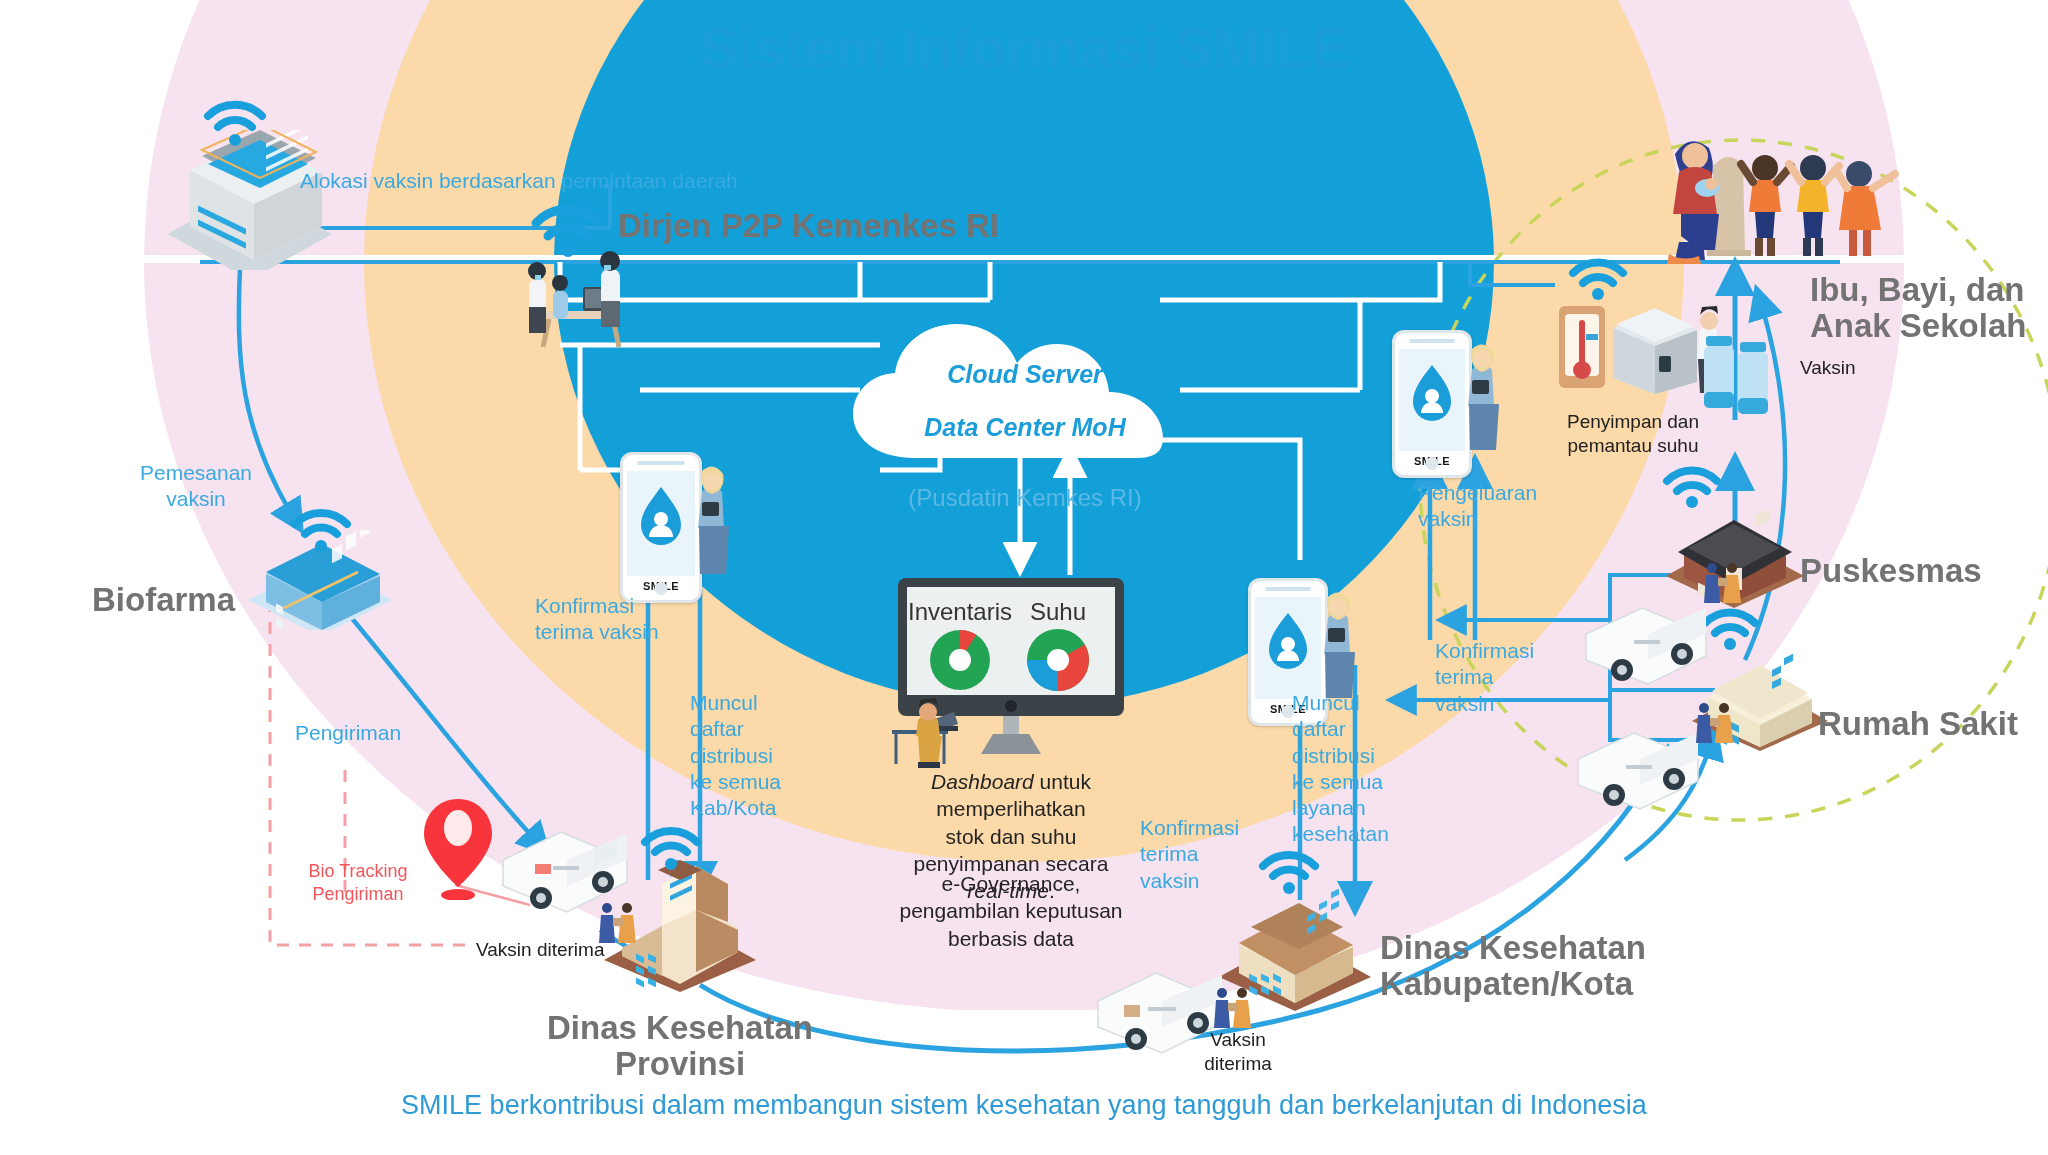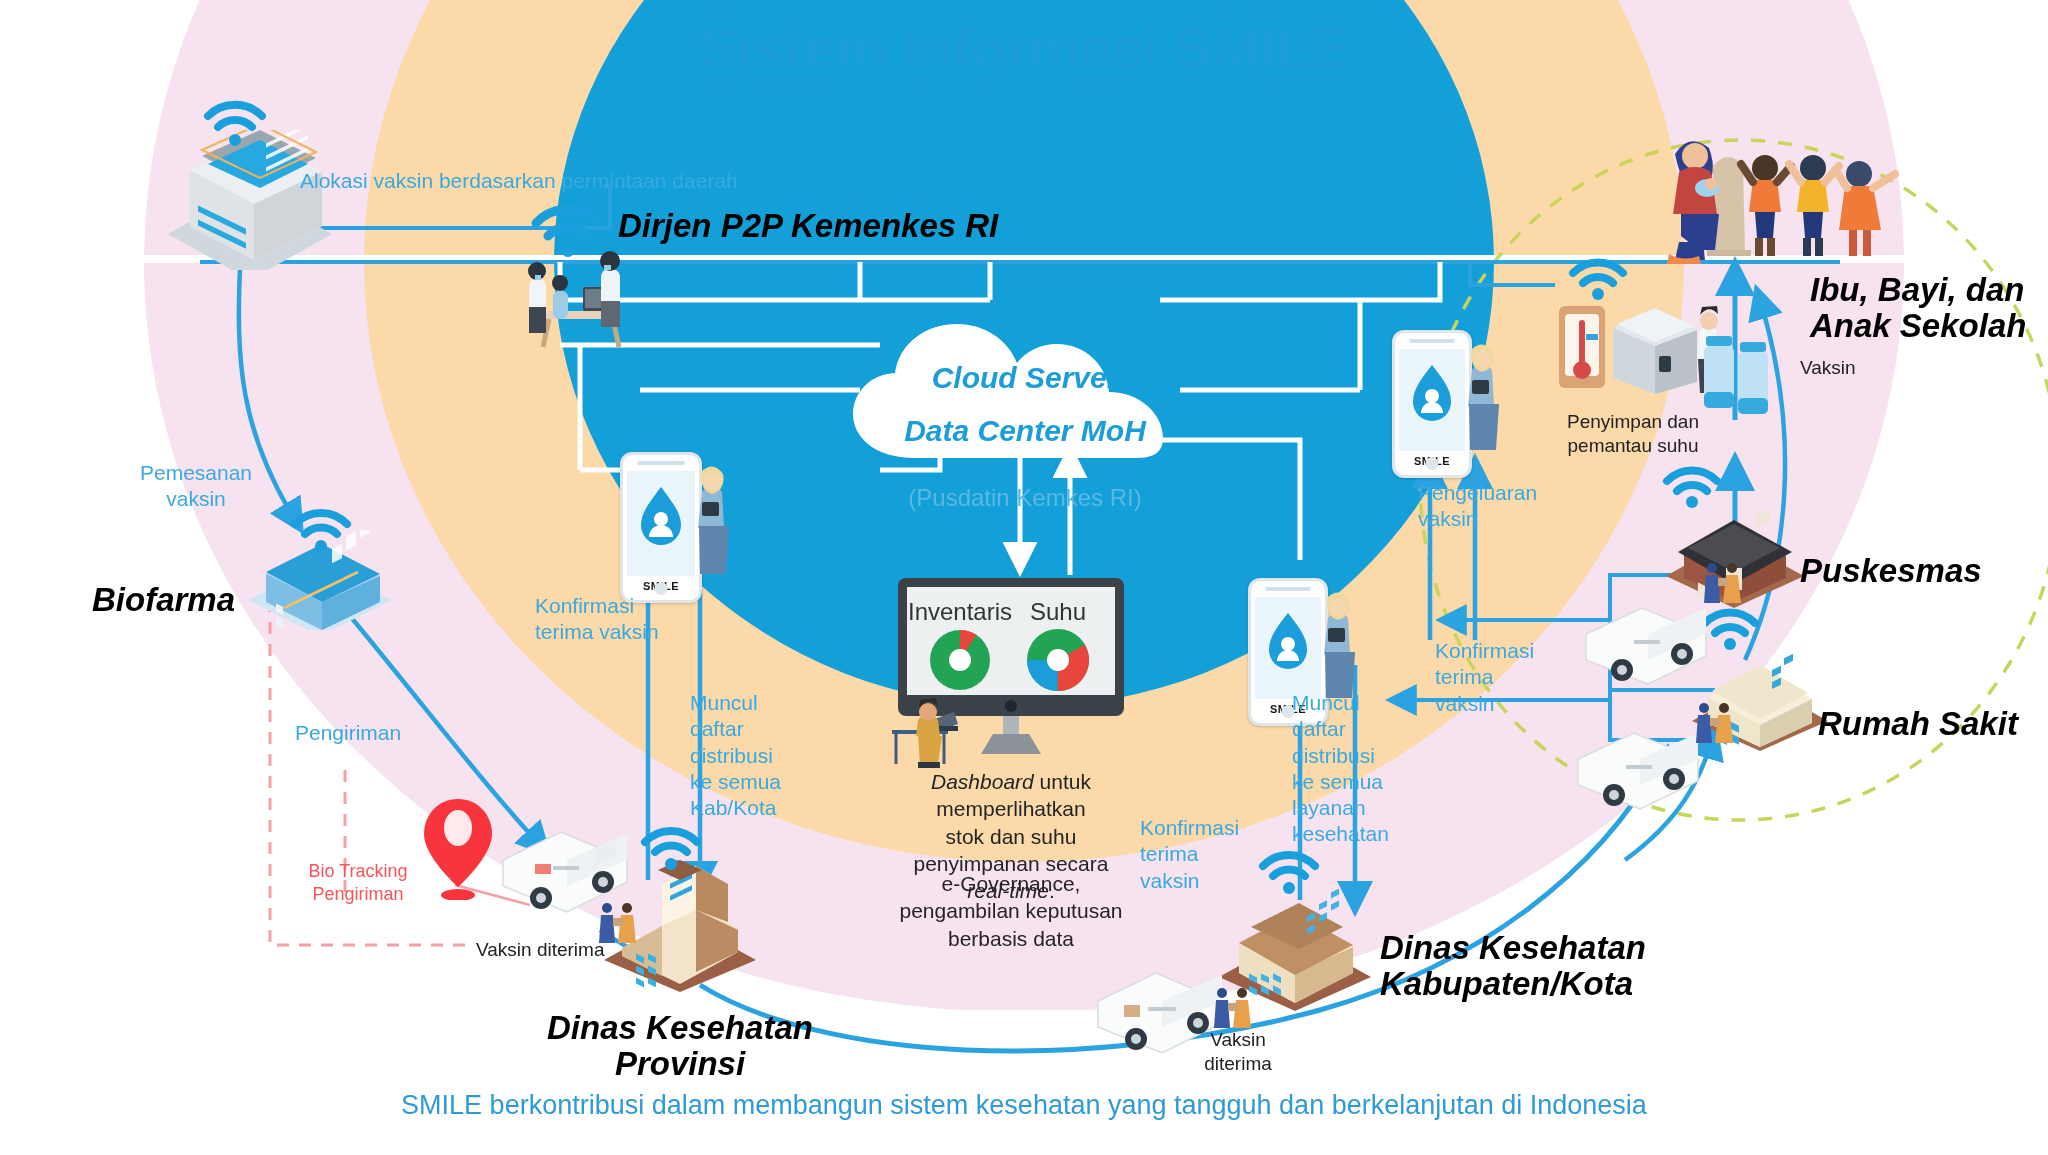--- a/index.html
+++ b/index.html
@@ -4,26 +4,26 @@
 <style>
   html,body{margin:0;padding:0;background:#ffffff;}
   body{width:2048px;height:1155px;position:relative;overflow:hidden;
        font-family:"Liberation Sans","DejaVu Sans",sans-serif;}
   .stage{position:absolute;inset:0;width:2048px;height:1155px;}
   svg.layer{position:absolute;left:0;top:0;width:2048px;height:1155px;}
   .abs{position:absolute;}
   
   .title{font-size:58px;font-weight:bold;color:#1b9dd9;letter-spacing:-.5px;}
   .footer{font-size:27px;color:#2e9bd6;}
-  .node-label{font-weight:bold;color:#000000;line-height:1.08;font-style:italic;}
+  .node-label{font-weight:bold;color:#737373;line-height:1.08;}
   .nl-xl{font-size:33px;}
   .flow{color:#3aa9e0;font-size:21px;line-height:1.25;}
   .dark-note{color:#222;font-size:19px;line-height:1.25;}
   .red-note{color:#f2555a;font-size:18px;line-height:1.25;}
-  .cloud-t1{font-size:30px;font-weight:bold;font-style:italic;color:#1b9dd9;line-height:1.18;}
+  .cloud-t1{font-size:25px;font-weight:bold;font-style:italic;color:#1b9dd9;line-height:1.18;}
   .cloud-t2{font-size:24px;color:#5bb8e4;}
   .dash-cap{font-size:21px;color:#242424;line-height:1.3;text-align:center;}
   .mon-title{font-size:24px;fill:#333;}
   
   .wifi{position:absolute;}
   
   .phone{position:absolute;background:#ffffff;border:3px solid #dfe6ea;border-radius:12px;
          box-shadow:0 1px 3px rgba(0,0,0,.18);overflow:hidden;}
   .phone .scr{position:absolute;left:4px;right:4px;top:16px;bottom:24px;background:#eaf4fb;}
   .phone .bar{position:absolute;left:14px;right:14px;top:6px;height:4px;background:#cfe3ef;border-radius:2px;}

